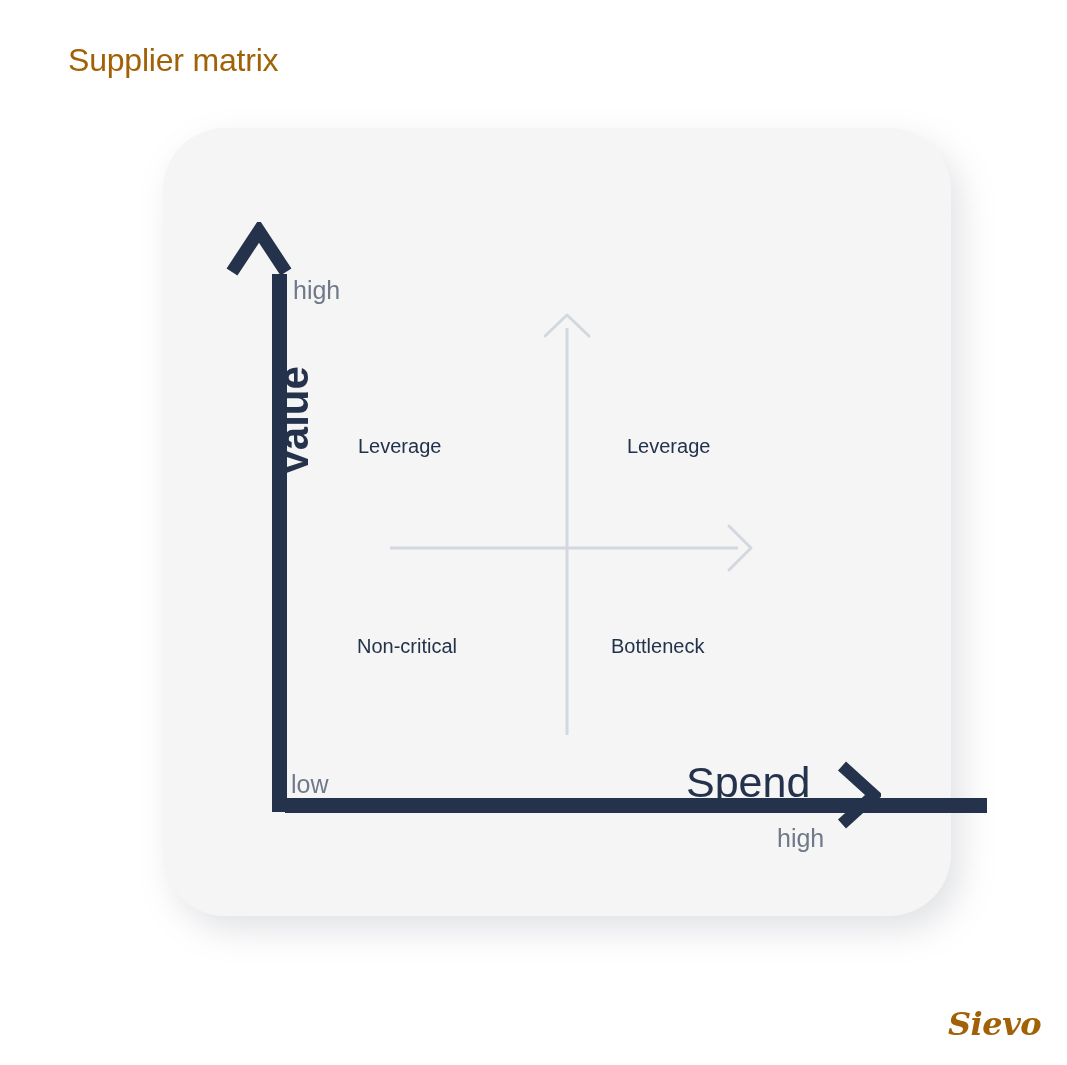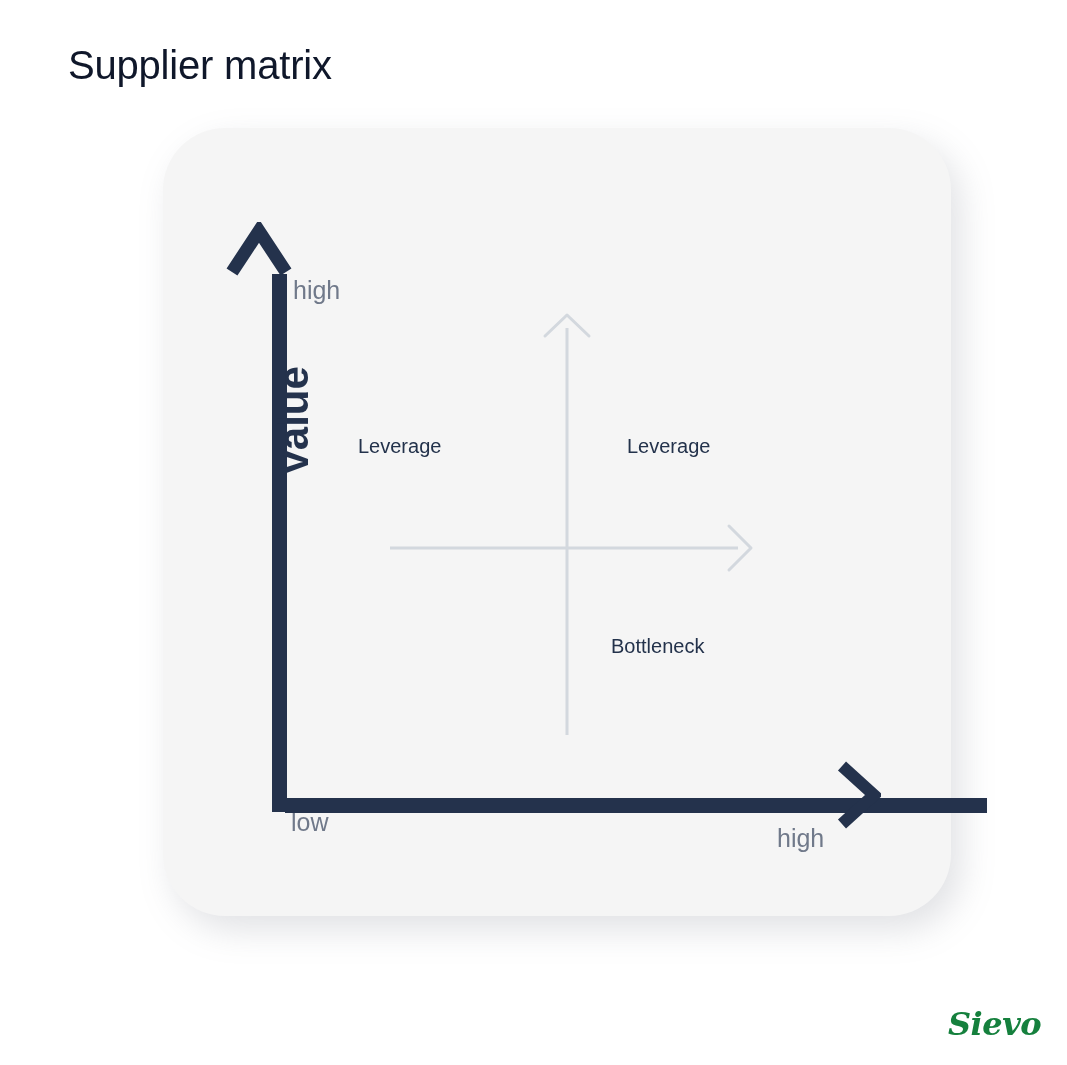--- a/index.html
+++ b/index.html
@@ -14,24 +14,24 @@
     overflow: hidden;
     font-family: "Liberation Sans", "DejaVu Sans", sans-serif;
     -webkit-font-smoothing: antialiased;
   }
 
   
   #page-title {
     position: absolute;
     left: 68px;
     top: 42px;
-    font-size: 40px;
+    font-size: 32px;
     line-height: 1.15;
     font-weight: 400;
-    color: #0f172a;
+    color: #a16207;
     letter-spacing: -0.2px;
     white-space: nowrap;
   }
 
   
   #matrix-card {
     position: absolute;
     left: 163px;
     top: 128px;
     width: 788px;
@@ -85,21 +85,20 @@
     color: #70798a;
     white-space: nowrap;
   }
   #y-axis-low-label {
     position: absolute;
     left: 128px;       
     top: 642px;        
     font-size: 25px;
     color: #70798a;
     white-space: nowrap;
-    margin-top: 38px;
   }
 
   
   #x-axis-bar {
     position: absolute;
     left: 122px;       
     top: 670px;        
     width: 702px;      
     height: 15px;
     background: #24324c;
@@ -156,21 +155,21 @@
     left: 948px;
     top: 1003px;
     width: 88px;
     height: 42px;
   }
   #brand-logo-text {
     font-family: "DejaVu Serif", "Liberation Serif", serif;
     font-style: italic;
     font-weight: 700;
     font-size: 32px;
-    color: #15803d;
+    color: #a16207;
     letter-spacing: -0.5px;
     line-height: 42px;
   }
 </style>
 </head>
 <body>
 
 <div id="page-title">Supplier matrix</div>
 
 <div id="matrix-card">
@@ -184,20 +183,21 @@
 
       <line x1="227" y1="420" x2="575" y2="420" stroke="#d3d8de" stroke-width="3"></line>
 
       <polyline points="566,398 588,420 566,442" fill="none" stroke="#d3d8de" stroke-width="3" stroke-linecap="round" stroke-linejoin="round"></polyline>
     </svg>
 
     <div class="quadrant-label" id="quadrant-leverage">Leverage</div>
 
     <div class="quadrant-label" id="quadrant-strategic">Leverage</div>
 
+    <div class="quadrant-label" id="quadrant-non-critical">Non-critical</div>
 
     <div class="quadrant-label" id="quadrant-bottleneck">Bottleneck</div>
 
     <div id="y-axis-bar"></div>
 
     <svg id="y-axis-arrow" viewBox="0 0 66 56">
       <polyline points="6,50 33,9 60,50" fill="none" stroke="#24324c" stroke-width="13" stroke-linecap="butt" stroke-linejoin="miter"></polyline>
     </svg>
 
     <div id="y-axis-title">Value</div>
@@ -205,20 +205,21 @@
     <div id="y-axis-high-label">high</div>
 
     <div id="y-axis-low-label">low</div>
 
     <div id="x-axis-bar"></div>
 
     <svg id="x-axis-arrow" viewBox="0 0 46 70">
       <polyline points="7,6 39,35 7,64" fill="none" stroke="#24324c" stroke-width="12" stroke-linecap="butt" stroke-linejoin="miter"></polyline>
     </svg>
 
+    <div id="x-axis-title">Spend</div>
 
     <div id="x-axis-high-label">high</div>
 
   </div>
 </div>
 
 <div id="brand-logo">
   <span id="brand-logo-text">Sievo</span>
 </div>
 

